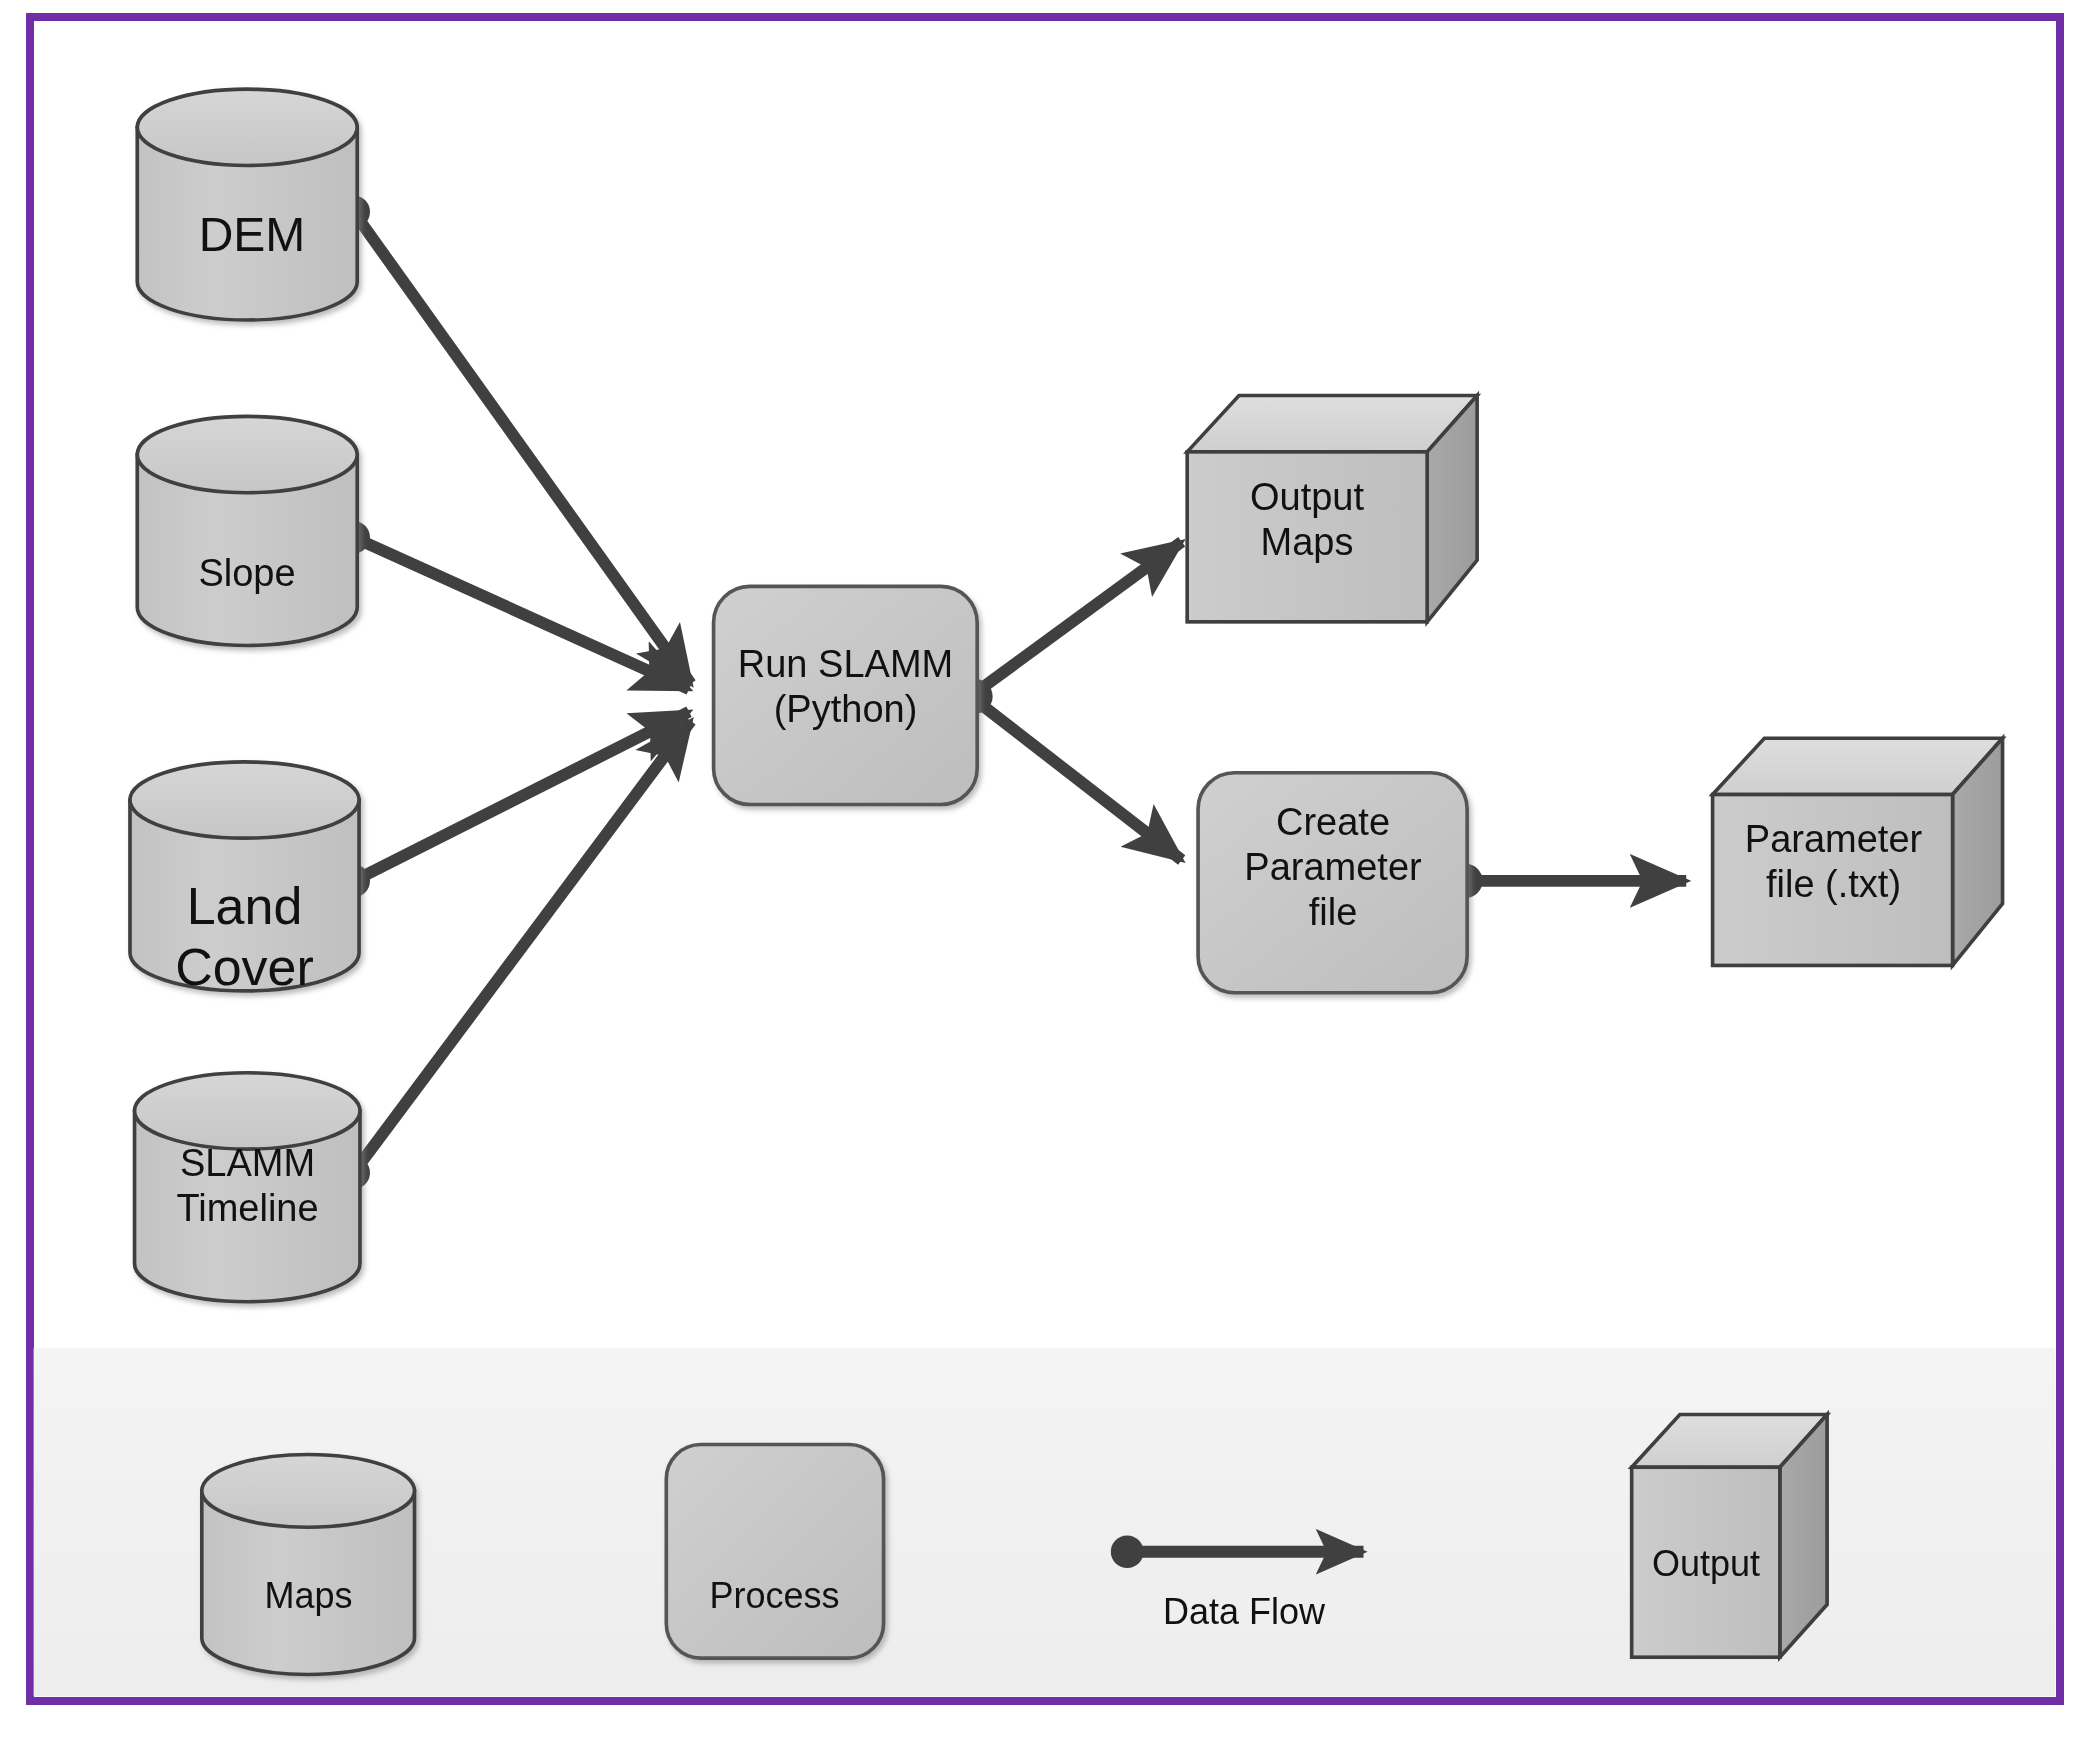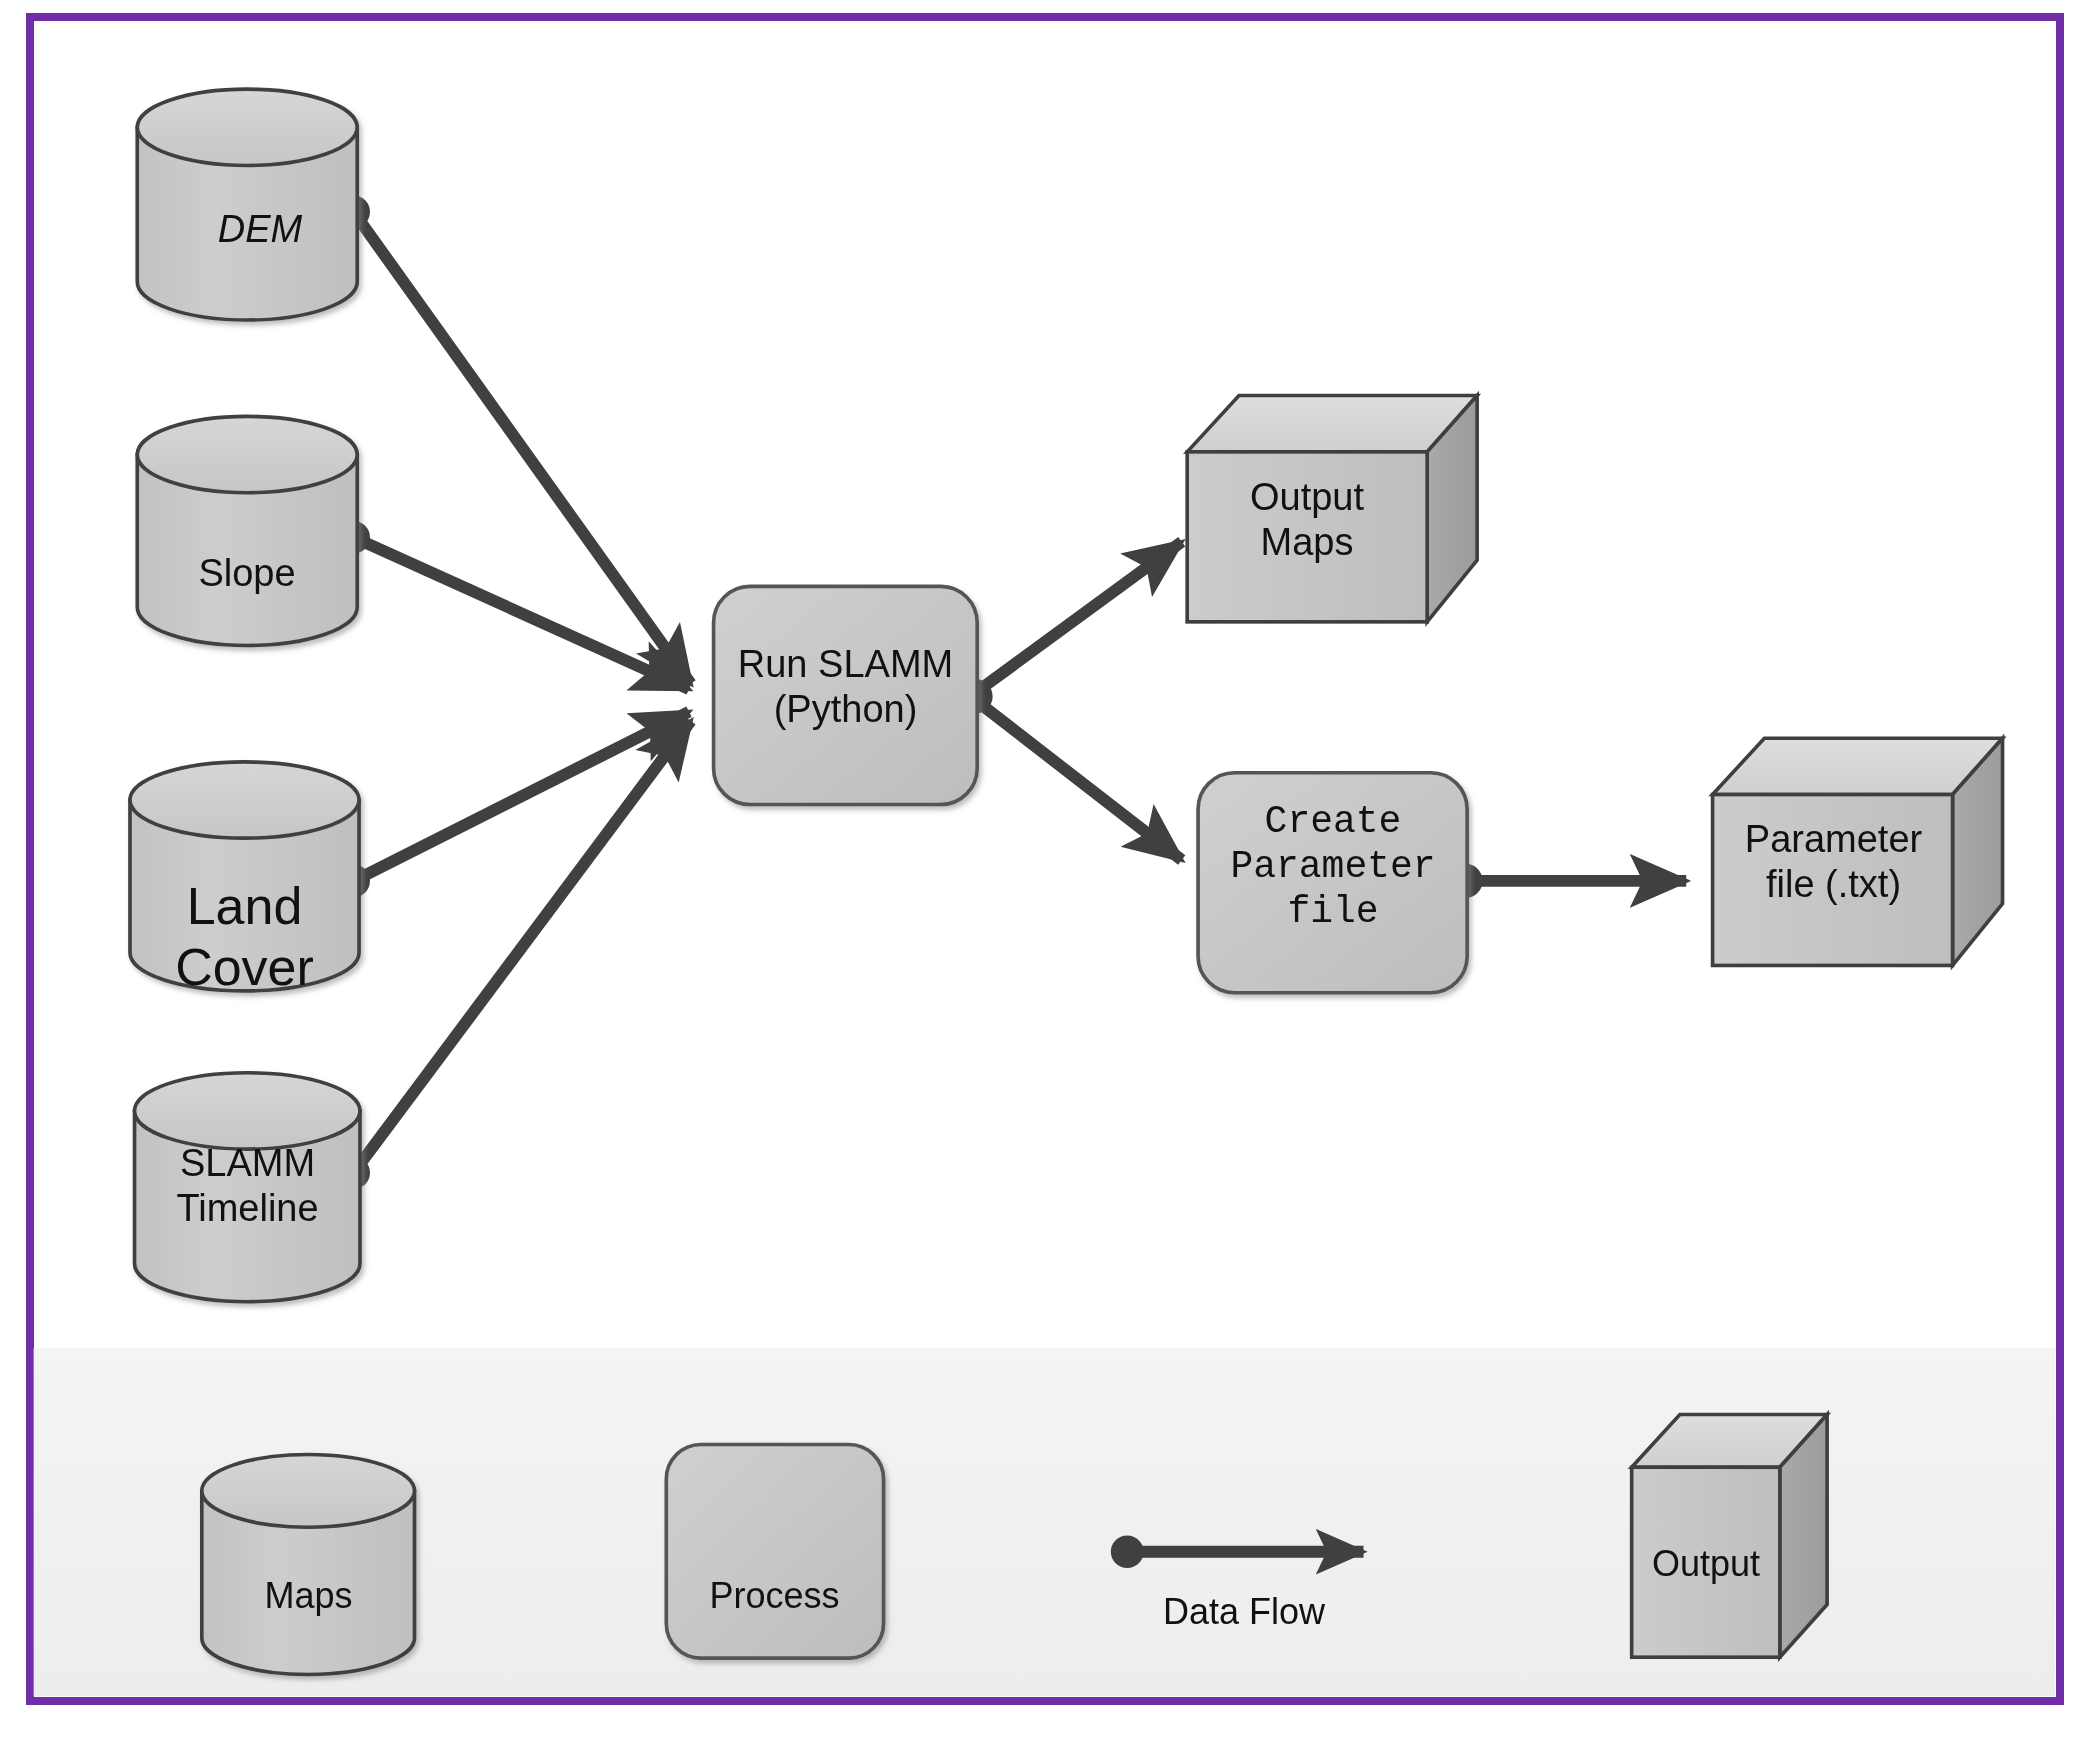--- a/index.html
+++ b/index.html
@@ -174,29 +174,29 @@
       <circle cx="1240" cy="1707" r="18" fill="#404040"></circle>
     </g>
 
     <g>
       <polygon points="1795,1614 1848,1556 2010,1556 1958,1614" fill="url(#gradCubeTop)" stroke="#3f3f3f" stroke-width="4"></polygon>
       <polygon points="1958,1614 2010,1556 2010,1765 1958,1823" fill="url(#gradCubeSide)" stroke="#3f3f3f" stroke-width="4"></polygon>
       <rect x="1795" y="1614" width="163" height="209" fill="url(#gradCubeFront)" stroke="#3f3f3f" stroke-width="4"></rect>
     </g>
   </svg>
 
-  <div class="node-label" style="left:150px; top:207px; width:220px; font-size:38px;font-style:italic;">DEM</div>
+  <div class="node-label" style="left:142px; top:207px; width:220px; font-size:48px;">DEM</div>
   <div class="node-label" style="left:137px; top:533px; width:220px; font-size:38px;margin-top:18px;">Slope</div>
   <div class="node-label" style="left:130px; top:876px; width:229px; font-size:52px;">Land Cover</div>
   <div class="node-label" style="left:135px; top:1141px; width:225px; font-size:38px;">SLAMM
 Timeline</div>
 
   <div class="node-label" style="left:709px; top:642px; width:273px; font-size:38px;">Run SLAMM
 (Python)</div>
-  <div class="node-label" style="left:1194px; top:800px; width:278px; font-size:38px;font-family:Liberation Mono, monospace;">Create
+  <div class="node-label" style="left:1194px; top:800px; width:278px; font-size:38px;">Create
 Parameter
 file</div>
 
   <div class="node-label" style="left:1187px; top:475px; width:240px; font-size:38px;">Output
 Maps</div>
   <div class="node-label" style="left:1706px; top:817px; width:255px; font-size:38px;">Parameter
 file (.txt)</div>
 
   <div class="node-label" style="left:202px; top:1575px; width:213px; font-size:36px;">Maps</div>
   <div class="node-label" style="left:666px; top:1575px; width:217px; font-size:36px;">Process</div>

